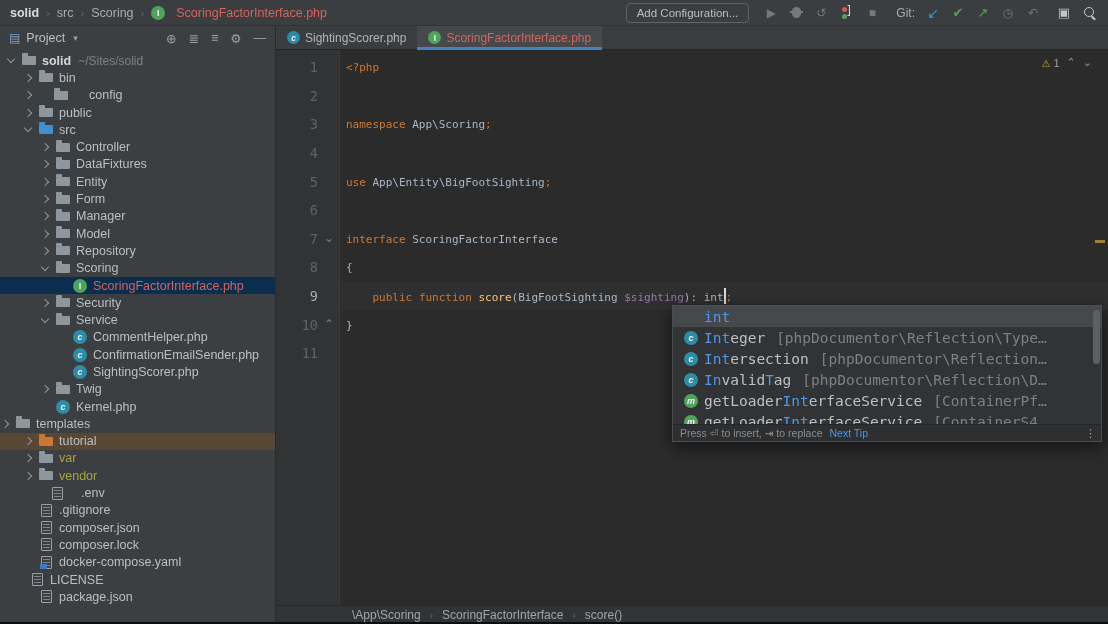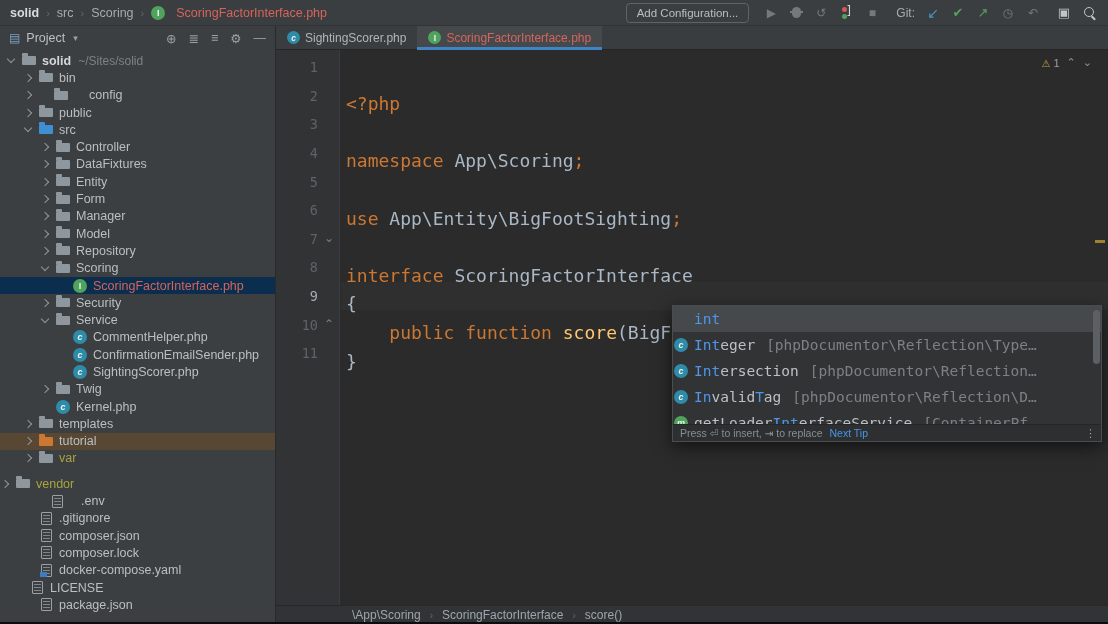--- a/index.html
+++ b/index.html
@@ -68,36 +68,36 @@
   .codearea{position:absolute;top:24px;left:0;right:0;bottom:19px;overflow:hidden;}
   .gutterbg{position:absolute;left:0;top:0;width:64px;bottom:0;background:#313335;border-right:1px solid #3a3d3f;}
   .clines{position:absolute;left:0;top:3px;right:0;}
   .cline{position:relative;height:28.6px;}
   .cline.current::before{content:'';position:absolute;left:65px;right:0;top:0;bottom:0;background:rgba(255,255,255,0.025);}
   .lnum{position:absolute;left:0;top:50%;transform:translateY(-50%);width:42px;text-align:right;
         font-family:"DejaVu Sans Mono",monospace;font-size:13.5px;color:#606366;}
   .cline.current .lnum{color:#a8adb2;}
   .foldm{position:absolute;left:48px;top:50%;transform:translateY(-58%);color:#7b8084;font-size:12px;}
   .ctext{position:absolute;left:70px;top:50%;transform:translateY(-50%);font-family:"DejaVu Sans Mono",monospace;
-         font-size:18px;color:#a9b7c6;white-space:pre;margin-top:36px;}
+         font-size:11px;color:#a9b7c6;white-space:pre;}
   .kw{color:#cc7832;} .fn{color:#ffc66d;} .var{color:#9876aa;}
   .caret{display:inline-block;width:2px;height:16px;background:#dcdcdc;vertical-align:-3px;}
   .inspect{position:absolute;top:6px;right:16px;display:flex;gap:7px;align-items:center;font-size:11px;color:#9ba0a4;}
   .inspect .tri{color:#c09a3e;font-size:10px;}
   .inspect .chv{font-size:11px;color:#8d9296;}
   .stripewarn{position:absolute;right:3px;top:190px;width:10px;height:3px;background:#a1812e;}
   .crumbbar{position:absolute;left:0;right:0;bottom:0;height:19px;background:#313436;border-top:1px solid #262829;
             display:flex;align-items:center;padding-left:76px;font-size:12px;color:#9fa5aa;gap:3px;}
   .crumbbar .sep{color:#63686c;font-size:10px;margin:0 6px;}
 
   
   .popup{position:absolute;left:672px;top:305px;width:430px;background:#313335;border:1px solid #4a4d4f;
          box-shadow:0 5px 16px rgba(0,0,0,.55);z-index:10;}
   .plist{height:118px;overflow:hidden;position:relative;}
-  .prow{height:26px;display:flex;align-items:center;padding:0 1px;
+  .prow{height:21px;display:flex;align-items:center;padding:0 11px;
         font-family:"DejaVu Sans Mono",monospace;font-size:14.5px;color:#bcc0c4;white-space:nowrap;overflow:hidden;}
   .prow.sel{background:#46494c;}
   .prow .circ{width:14px;height:14px;margin-right:6px;font-size:9px;}
   .prow .kwpad{width:20px;flex:none;}
   .m{color:#4e96e8;}
   .ptail{color:#7d8184;margin-left:11px;overflow:hidden;text-overflow:ellipsis;}
   .pthumb{position:absolute;right:1px;top:4px;width:7px;height:54px;background:#5d6062;border-radius:4px;}
   .pfoot{height:17px;background:#2d2f31;border-top:1px solid #242628;display:flex;align-items:center;
          padding:0 7px;font-size:10.5px;color:#8a8e91;position:relative;}
   .pfoot .link{color:#4796ea;margin-left:7px;}
@@ -266,36 +266,36 @@
       <div class="trow" style="padding-left: 40px;">
         <span class="ar"></span>
         <span class="fold-ic"></span>
         <span class="tlabel">Twig</span>
       </div>
       <div class="trow" style="padding-left: 40px;">
         <span class="arsp"></span>
         <span class="circ cls">c</span>
         <span class="tlabel">Kernel.php</span>
       </div>
-      <div class="trow" style="padding-left: 23px;">
+      <div class="trow" style="">
         <span class="ar"></span>
         <span class="fold-ic"></span>
         <span class="tlabel">templates</span>
       </div>
       <div class="trow tut" style="padding-left: 23px;">
         <span class="ar"></span>
         <span class="fold-ic exc"></span>
         <span class="tlabel">tutorial</span>
       </div>
       <div class="trow" style="padding-left: 23px;">
         <span class="ar"></span>
         <span class="fold-ic"></span>
         <span class="tlabel olive">var</span>
       </div>
-      <div class="trow" style=" margin-top: 8px;">
+      <div class="trow" style="padding-left: 23px;">
         <span class="ar"></span>
         <span class="fold-ic"></span>
         <span class="tlabel olive">vendor</span>
       </div>
       <div class="trow" style="padding-left: 23px; gap: 11px;">
         <span class="arsp"></span>
         <span class="page"></span>
         <span class="tlabel">.env</span>
       </div>
       <div class="trow" style="padding-left: 23px;">

